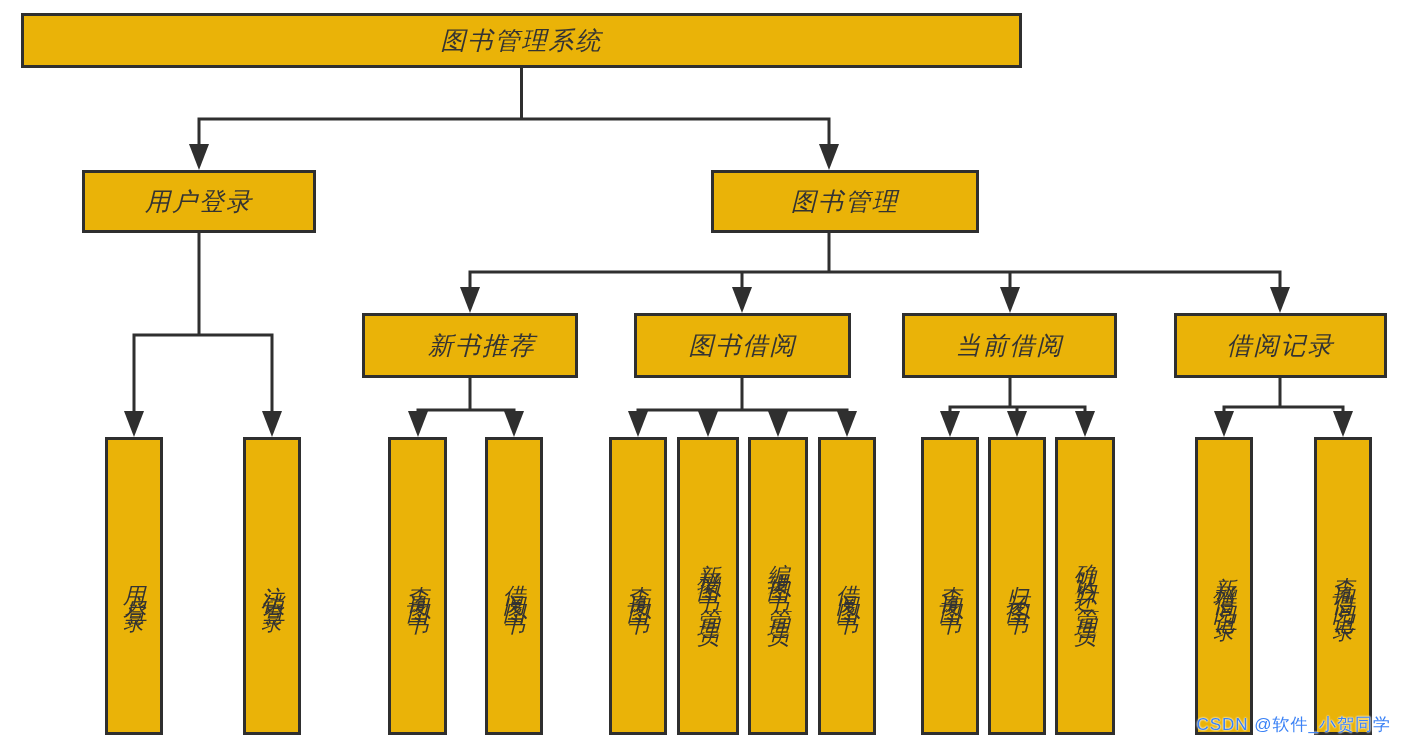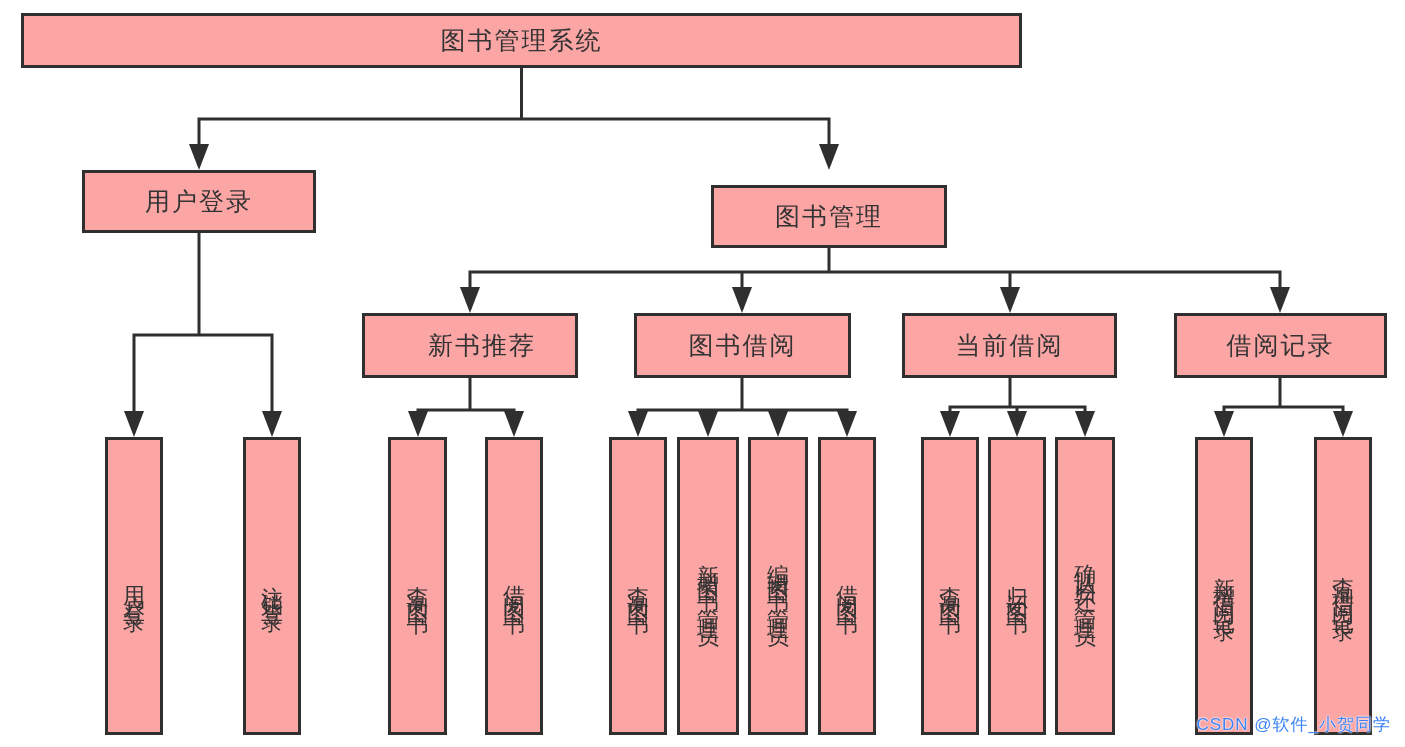--- a/index.html
+++ b/index.html
@@ -12,45 +12,46 @@
     overflow: hidden;
   }
   #wires {
     position: absolute;
     left: 0; top: 0;
     width: 1405px; height: 747px;
   }
   .node {
     position: absolute;
     box-sizing: border-box;
-    background: #fca5a5;
+    background: #eab308;
     border: 3px solid #2f2f2f;
     display: flex;
     align-items: center;
     justify-content: center;
     color: #333333;
+    font-style: italic;
   }
   .hnode {
     font-size: 25px;
     letter-spacing: 2px;
     line-height: 1;
     white-space: nowrap;
   }
   .vnode span {
     writing-mode: vertical-rl;
     text-orientation: mixed;
     font-size: 22px;
     letter-spacing: 9px;
     line-height: 1;
     color: #333333;
   }
   
   .n-root            { left: 21px;   top: 13px;  width: 1001px; height: 55px; }
   .n-user-login      { left: 82px;   top: 170px; width: 234px;  height: 63px; }
-  .n-book-mgmt       { left: 711px;  top: 185px; width: 236px;  height: 63px; }
+  .n-book-mgmt       { left: 711px;  top: 170px; width: 268px;  height: 63px; }
   .n-new-book-rec    { left: 362px;  top: 313px; width: 216px;  height: 65px; padding-left: 24px; }
   .n-book-borrow     { left: 634px;  top: 313px; width: 217px;  height: 65px; }
   .n-current-borrow  { left: 902px;  top: 313px; width: 215px;  height: 65px; text-align: center; }
   .n-borrow-records  { left: 1174px; top: 313px; width: 213px;  height: 65px; }
   .leaf              { top: 437px;  height: 298px; }
   .n-ul-login        { left: 105px;  width: 58px; }
   .n-ul-logout       { left: 243px;  width: 58px; }
   .n-nb-query        { left: 388px;  width: 59px; }
   .n-nb-borrow       { left: 485px;  width: 58px; }
   .n-bb-query        { left: 609px;  width: 58px; }

